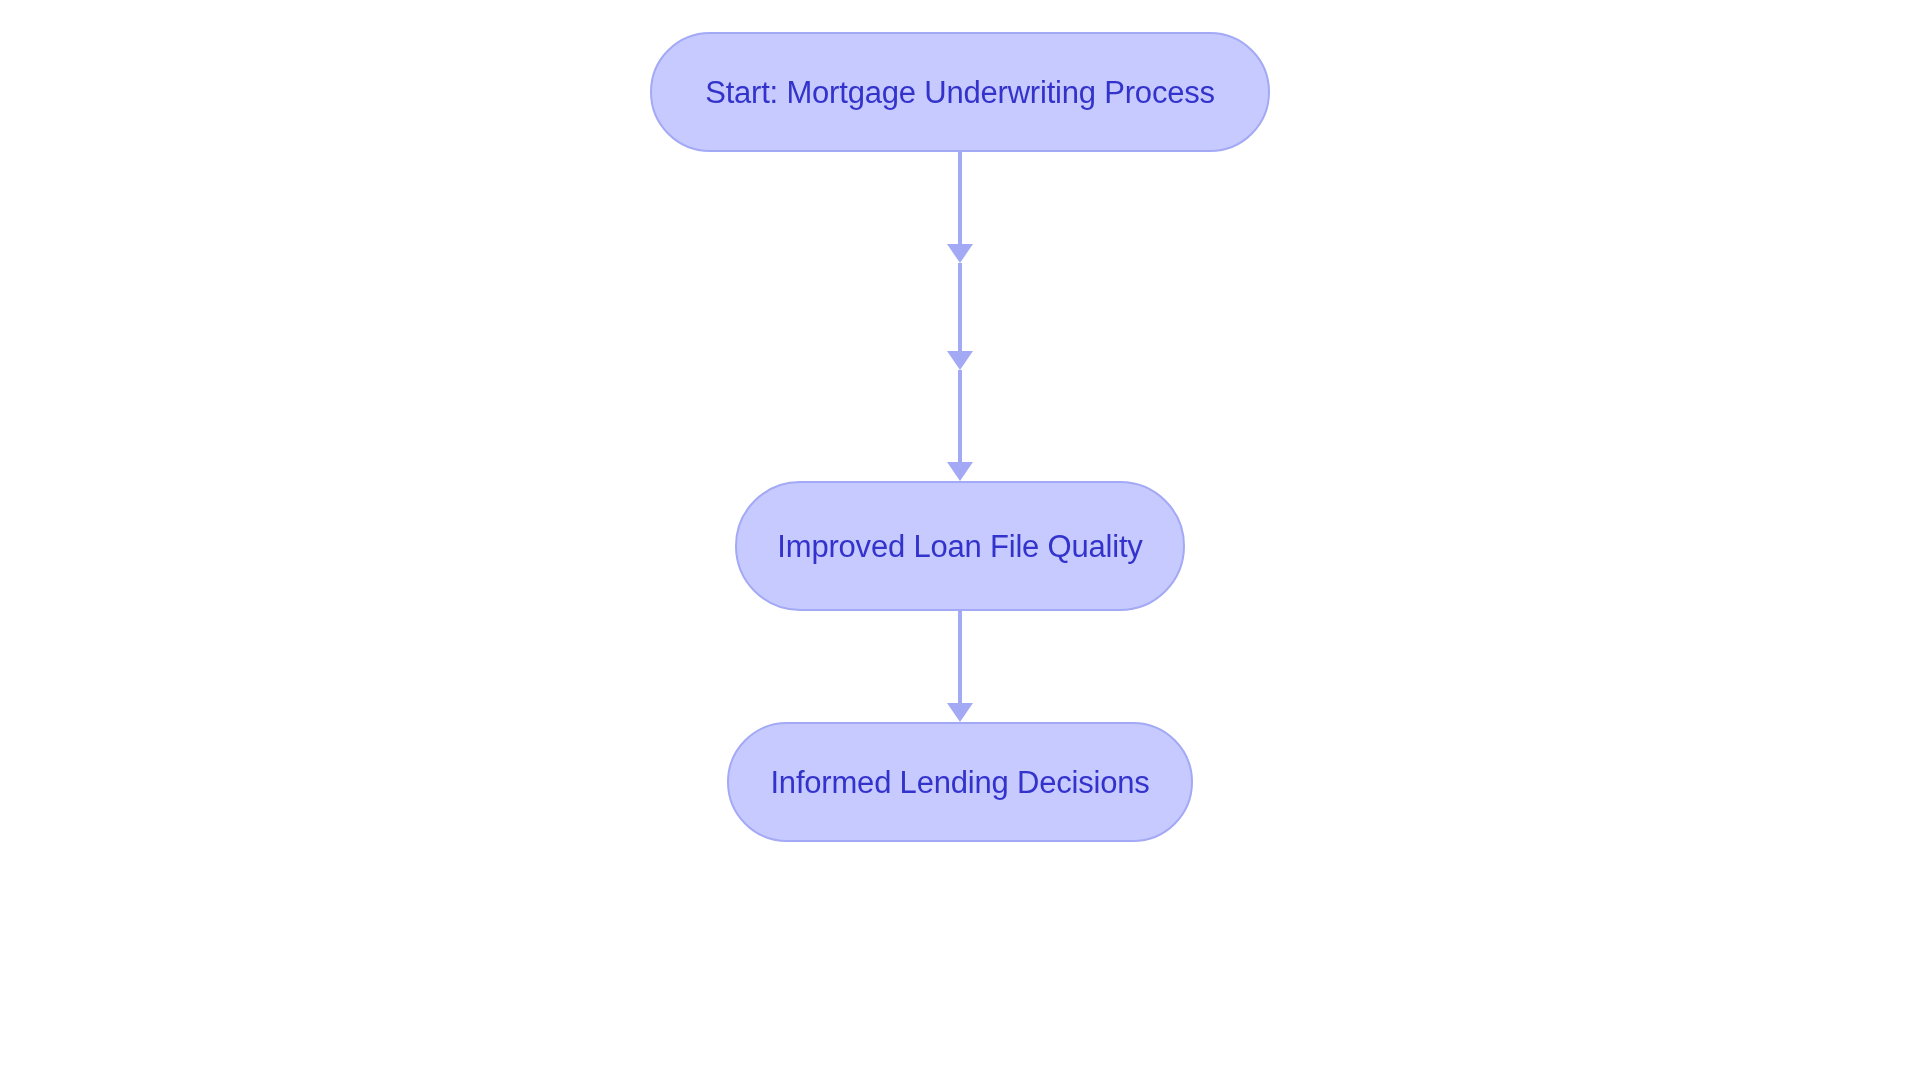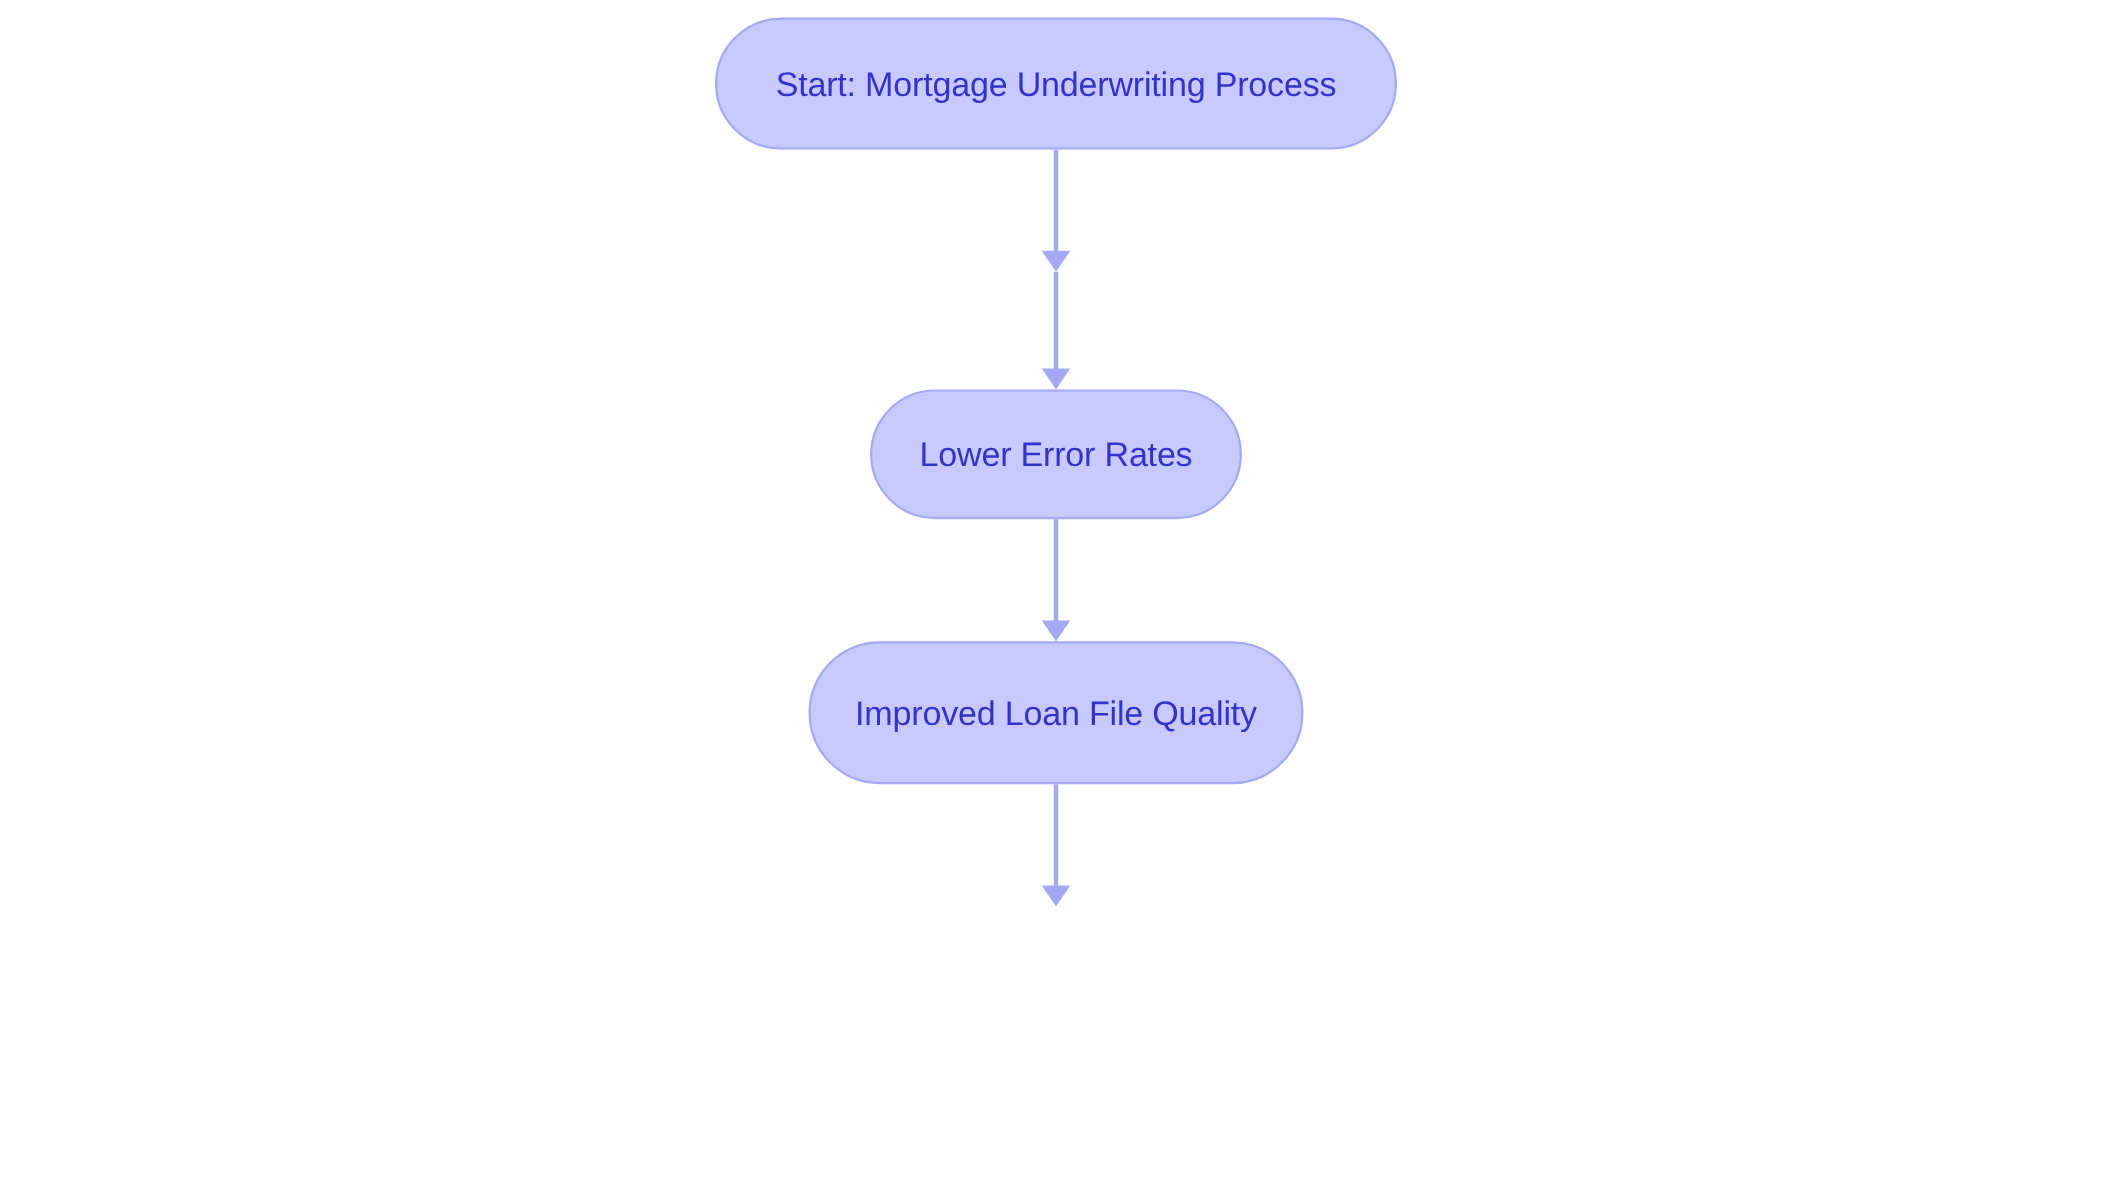--- a/index.html
+++ b/index.html
@@ -25,21 +25,21 @@
   .flow-column {
     position: absolute;
     left: 0;
     top: 0;
     width: 1920px;
     height: 1083px;
     display: flex;
     flex-direction: column;
     align-items: center;
     justify-content: flex-start;
-    padding-top: 16px;
+    padding-top: 32px;
     box-sizing: border-box;
   }
 
   .node {
     box-sizing: border-box;
     background: #c6caff;
     border: 2px solid #a3a9f5;
     border-radius: 999px;
     color: #3333cc;
     display: flex;
@@ -109,33 +109,33 @@
       <span class="line"></span>
       <span class="head"></span>
     </div>
 
 
     <div class="connector c2">
       <span class="line"></span>
       <span class="head"></span>
     </div>
 
-    <div class="node node-3">
-      <span class="node-text">Lower Error Rates</span>
-    </div>
 
     <div class="connector c3">
       <span class="line"></span>
       <span class="head"></span>
     </div>
 
     <div class="node node-4">
       <span class="node-text">Improved Loan File Quality</span>
     </div>
 
     <div class="connector c4">
       <span class="line"></span>
       <span class="head"></span>
     </div>
 
+    <div class="node node-5">
+      <span class="node-text">Informed Lending Decisions</span>
+    </div>
 
   </div>
 </div>
 
 </body></html>

